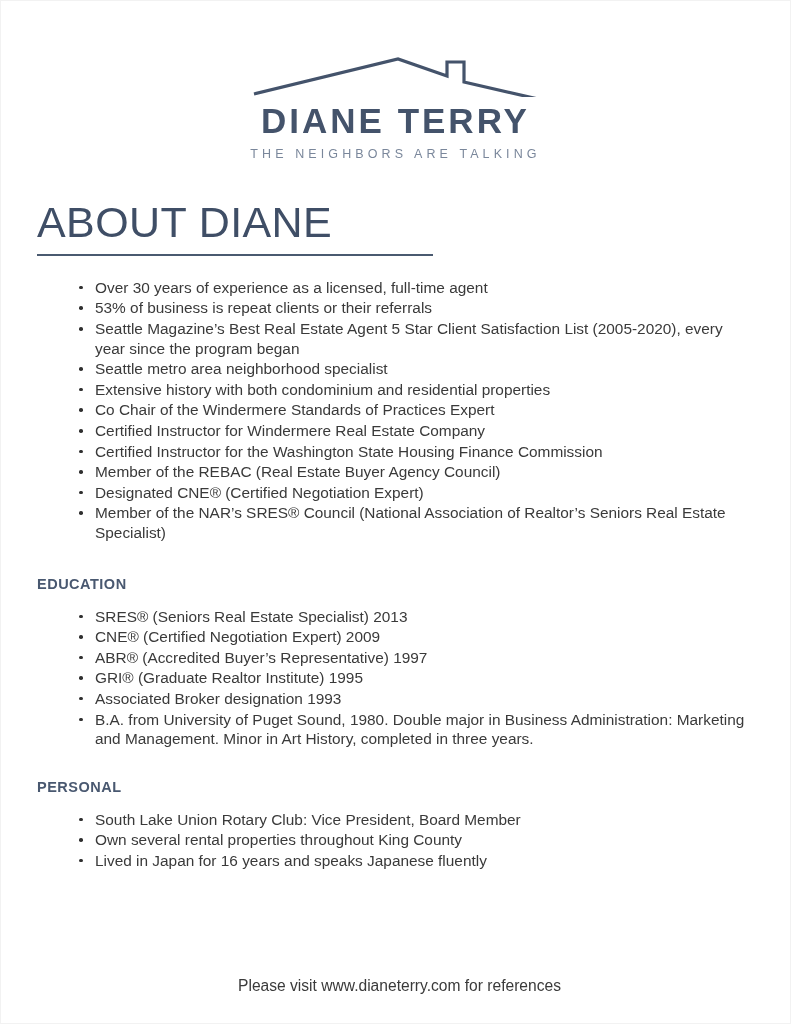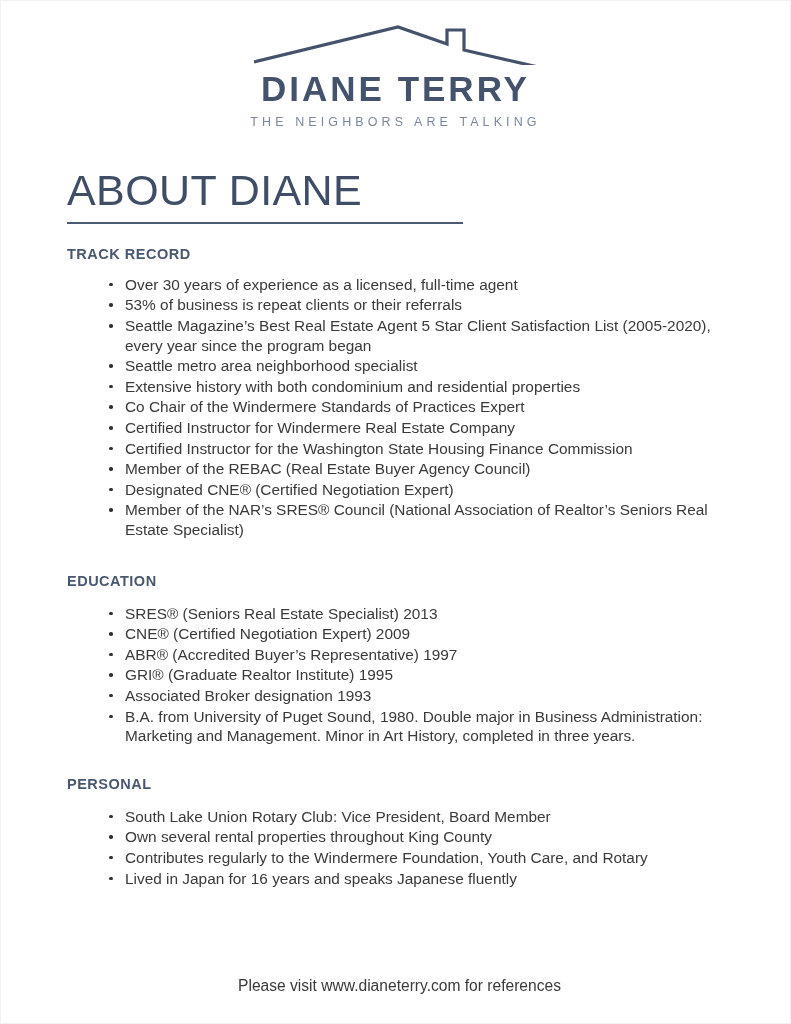--- a/index.html
+++ b/index.html
@@ -17,22 +17,22 @@
     height: 1024px;
     margin: 0 auto;
     background: #ffffff;
     box-sizing: border-box;
     border: 1px solid #f2f2f2;
     overflow: hidden;
   }
 
   
   .logo-block {
+    padding-top: 52px;
     text-align: center;
-    margin-top: 20px;
   }
   .logo-roof {
     display: block;
     margin: 0 auto;
     width: 290px;
     height: 44px;
   }
   .logo-name {
     margin-top: 6px;
     font-size: 35px;
@@ -46,21 +46,21 @@
     margin-top: 7px;
     font-size: 12.5px;
     font-weight: 400;
     letter-spacing: 4.1px;
     color: #7a879b;
     white-space: nowrap;
   }
 
   
   .content {
-    padding-left: 66px;
+    padding-left: 36px;
     padding-right: 40px;
   }
   .page-title {
     margin-top: 39px;
     font-size: 43px;
     font-weight: 300;
     color: #3f4e66;
     letter-spacing: 0.4px;
     line-height: 1.05;
   }
@@ -134,21 +134,20 @@
     <div class="logo-name">DIANE TERRY</div>
     <div class="logo-tagline">THE NEIGHBORS ARE TALKING</div>
   </div>
 
   <div class="content">
 
     <div class="page-title">ABOUT DIANE</div>
     <div class="title-rule"></div>
 
     <div class="section track-record">
-      <div class="section-heading">TRACK RECORD</div>
       <ul class="bullets">
         <li>Over 30 years of experience as a licensed, full-time agent</li>
         <li>53% of business is repeat clients or their referrals</li>
         <li>Seattle Magazine’s Best Real Estate Agent 5 Star Client Satisfaction List (2005-2020), every year since the program began</li>
         <li>Seattle metro area neighborhood specialist</li>
         <li>Extensive history with both condominium and residential properties</li>
         <li>Co Chair of the Windermere Standards of Practices Expert</li>
         <li>Certified Instructor for Windermere Real Estate Company</li>
         <li>Certified Instructor for the Washington State Housing Finance Commission</li>
         <li>Member of the REBAC (Real Estate Buyer Agency Council)</li>
@@ -167,21 +166,20 @@
         <li>Associated Broker designation 1993</li>
         <li>B.A. from University of Puget Sound, 1980. Double major in Business Administration: Marketing and Management. Minor in Art History, completed in three years.</li>
       </ul>
     </div>
 
     <div class="section personal">
       <div class="section-heading">PERSONAL</div>
       <ul class="bullets">
         <li>South Lake Union Rotary Club: Vice President, Board Member</li>
         <li>Own several rental properties throughout King County</li>
-        <li>Contributes regularly to the Windermere Foundation, Youth Care, and Rotary</li>
         <li>Lived in Japan for 16 years and speaks Japanese fluently</li>
       </ul>
     </div>
 
   </div>
 
   <div class="footer">Please visit www.dianeterry.com for references</div>
 
 </div>
 

